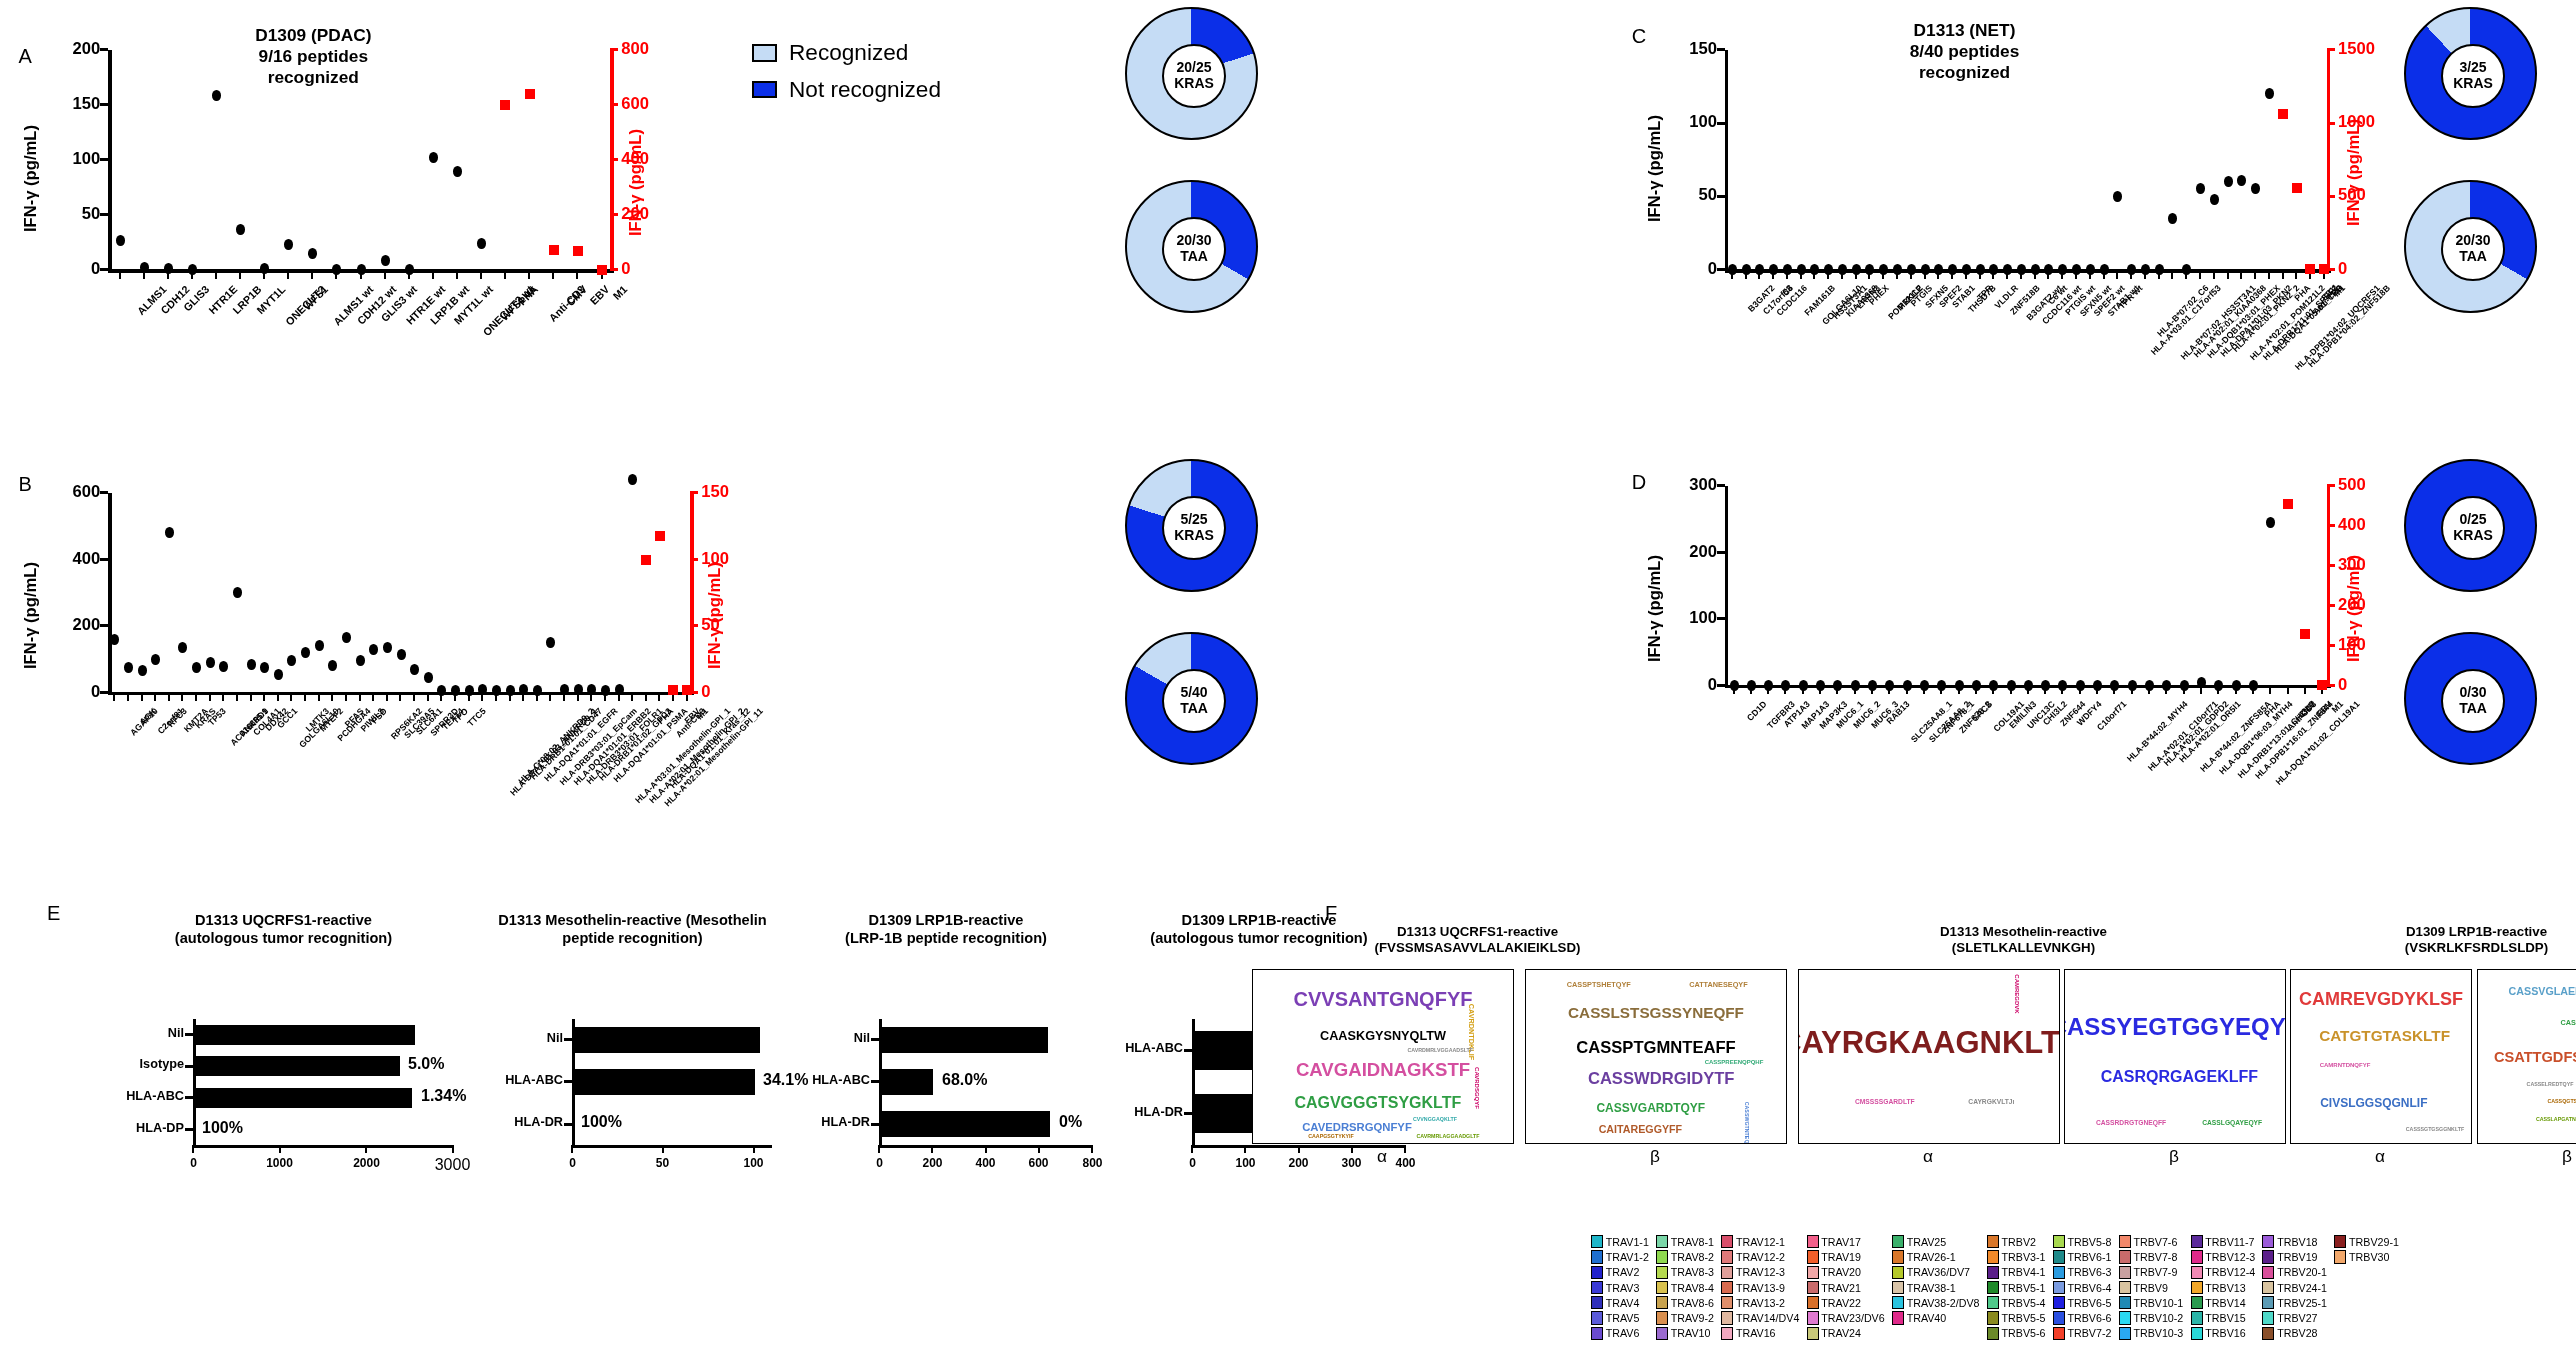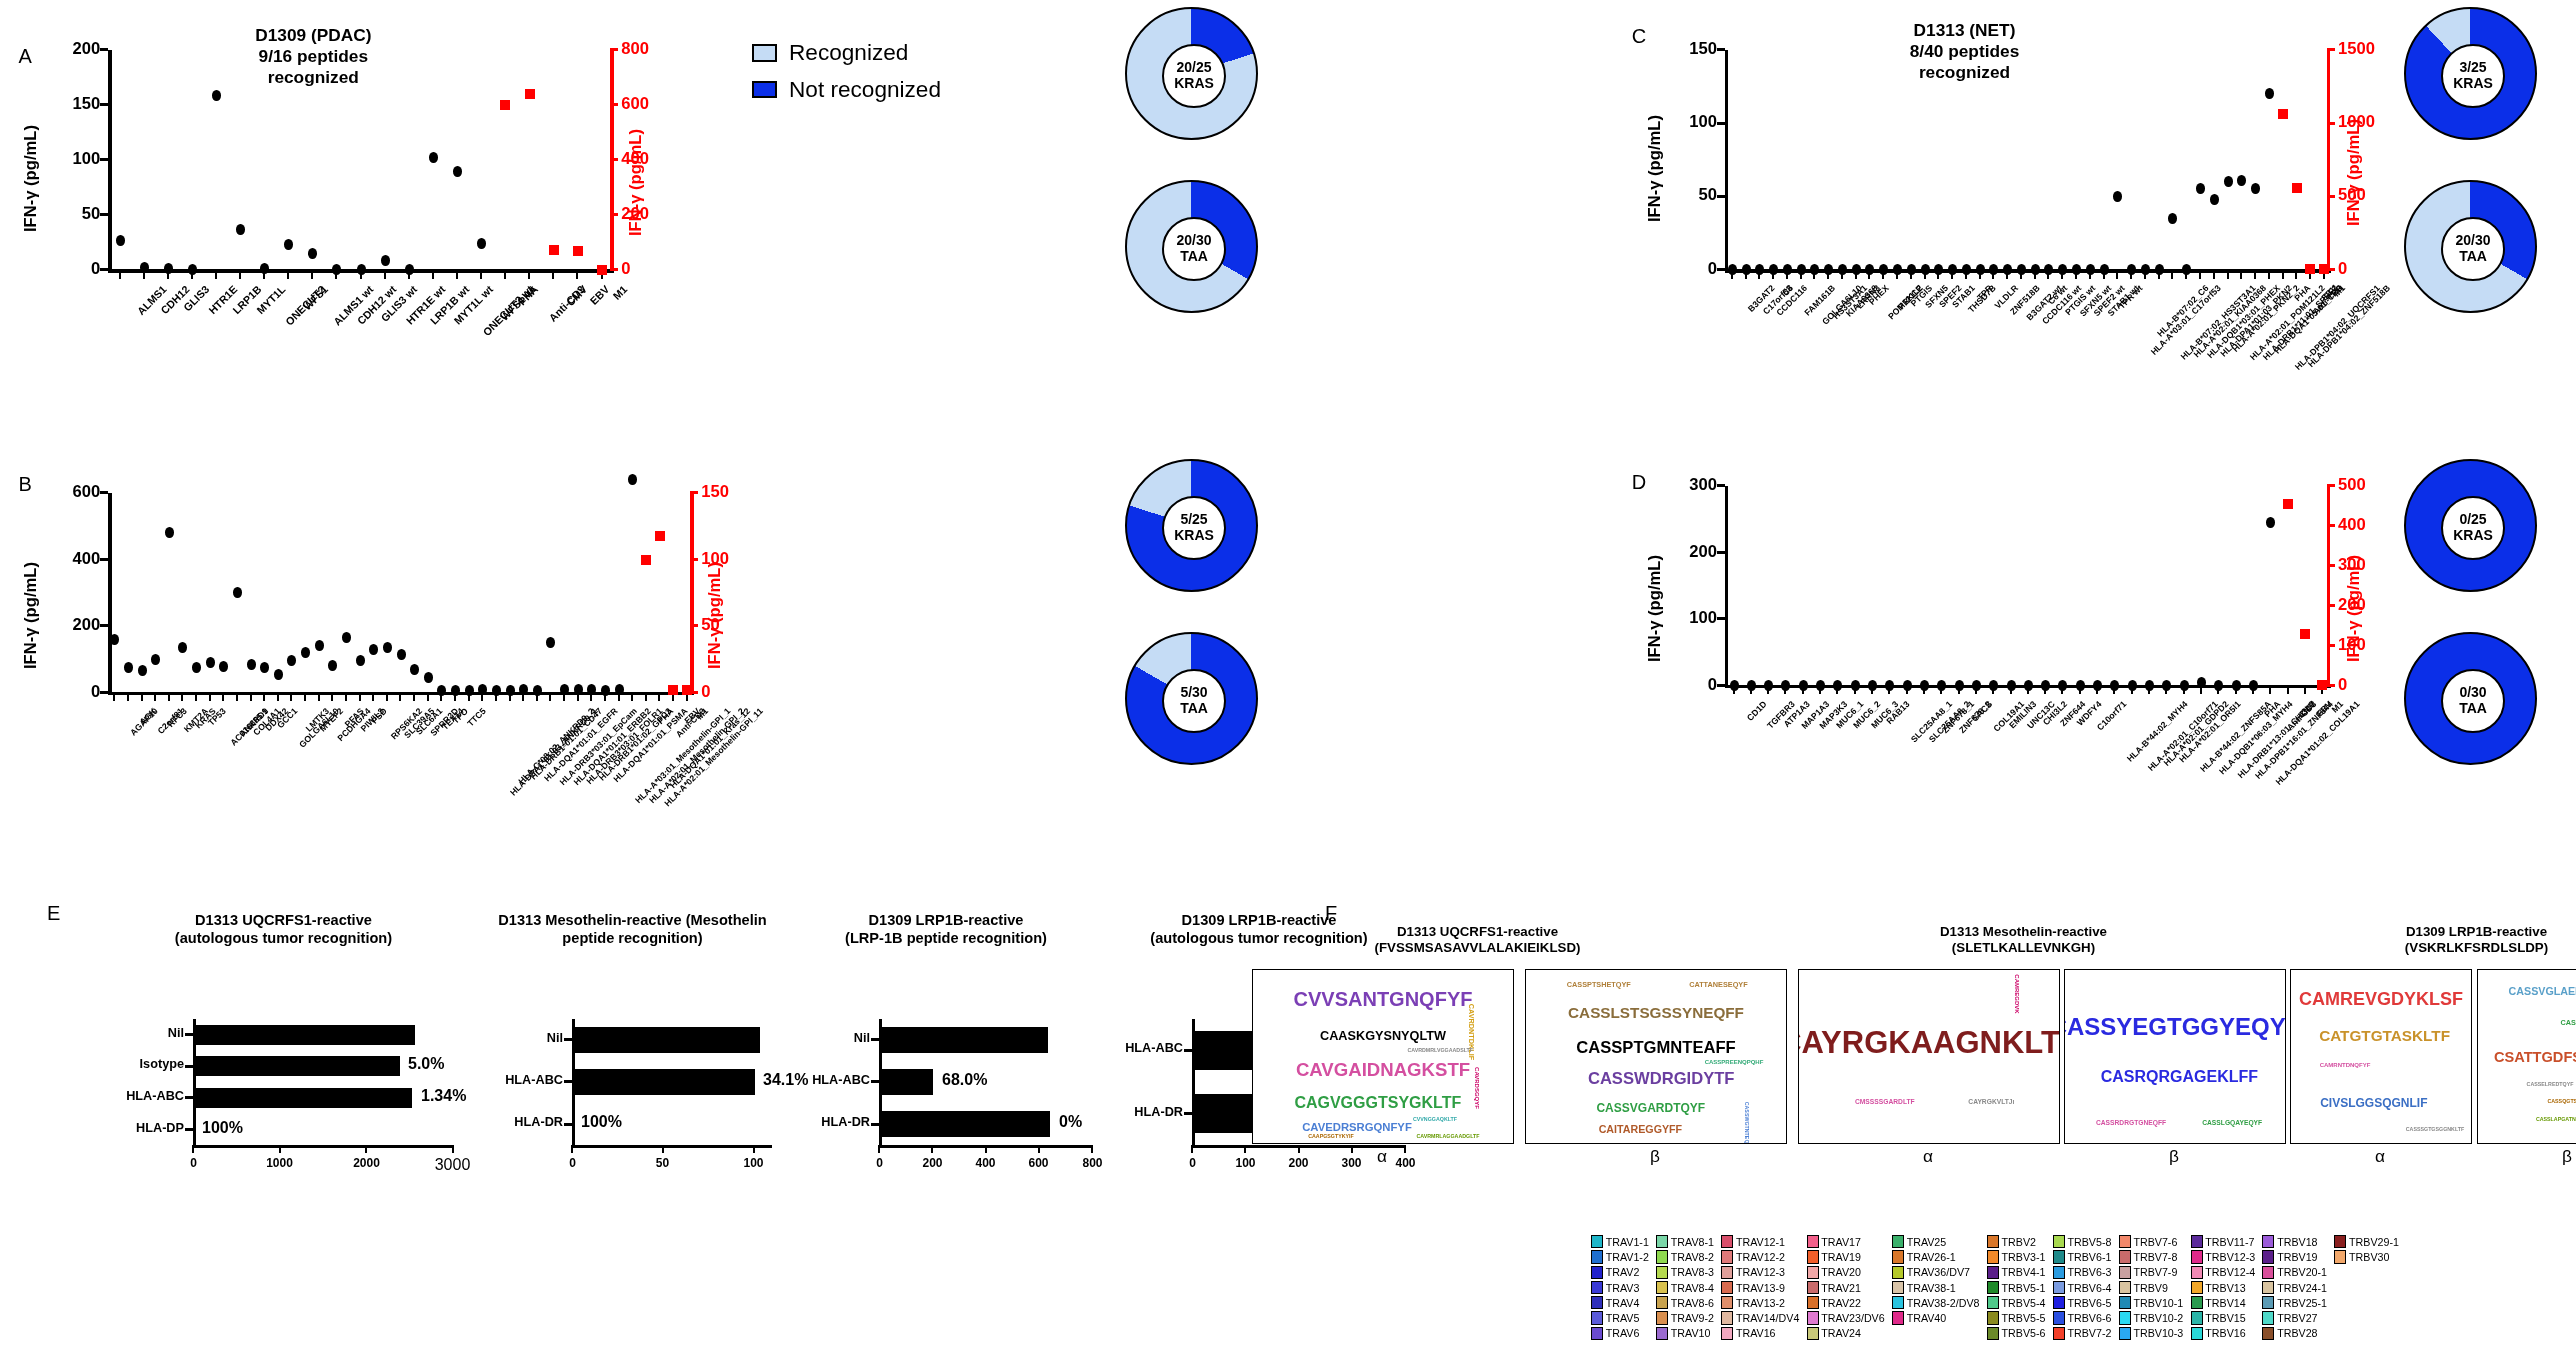--- a/index.html
+++ b/index.html
@@ -526,21 +526,21 @@
       <div class="donut" style="width:133px;height:133px;background:conic-gradient(from 0deg,#0b2fe8 0deg 288deg,#c5dcf5 288deg 360deg);">
         <div class="dhole" style="left:35px;top:35px;width:64px;height:64px;font-size:14px;">
           <div>5/25</div>
           <div>KRAS</div>
         </div>
       </div>
     </div>
     <div class="donutwrap" style="left:0px;top:173px;width:133px;height:133px;">
       <div class="donut" style="width:133px;height:133px;background:conic-gradient(from 0deg,#0b2fe8 0deg 300deg,#c5dcf5 300deg 360deg);">
         <div class="dhole" style="left:35px;top:35px;width:64px;height:64px;font-size:14px;">
-          <div>5/30</div>
+          <div>5/40</div>
           <div>TAA</div>
         </div>
       </div>
     </div>
   </div>
 
 <div class="panel" style="left:1645px;top:459px;width:746px;height:386px;">
   <div class="plabel" style="position:absolute;left:-13.3px;top:12px;">D</div>
   <div class="axis-title vert" style="position:absolute;left:0px;top:67px;height:166px;font-size:16.6px;text-align:center;">IFN-γ (pg/mL)</div>
   <div class="axis-title vert" style="position:absolute;left:699px;top:67px;height:166px;font-size:16.6px;color:#ff0000;text-align:center;">IFN-γ (pg/mL)</div>

